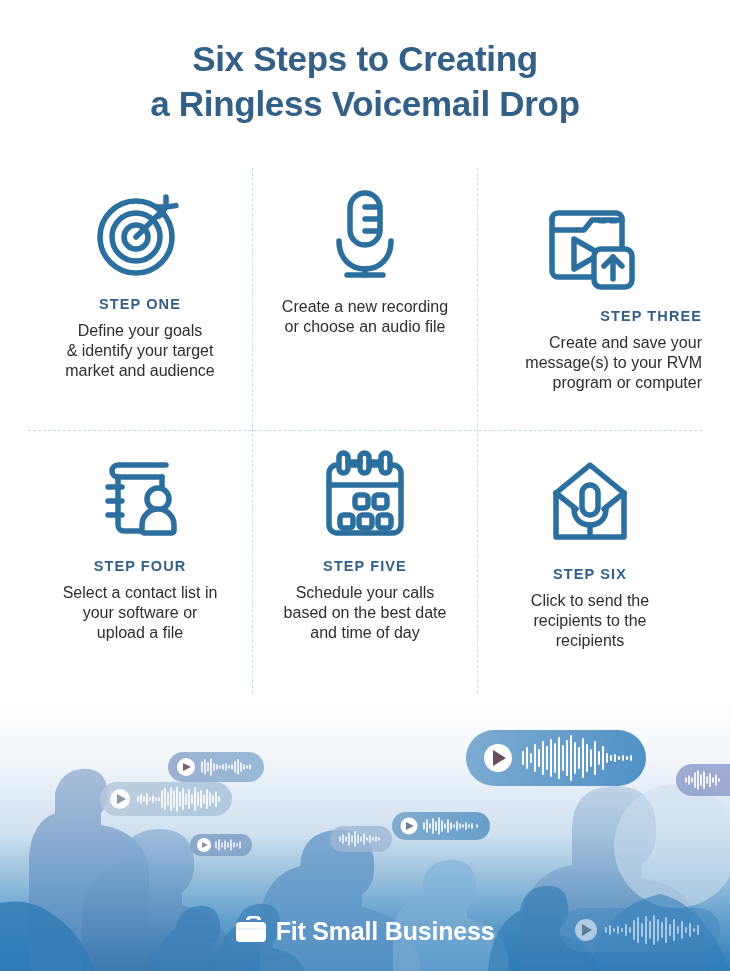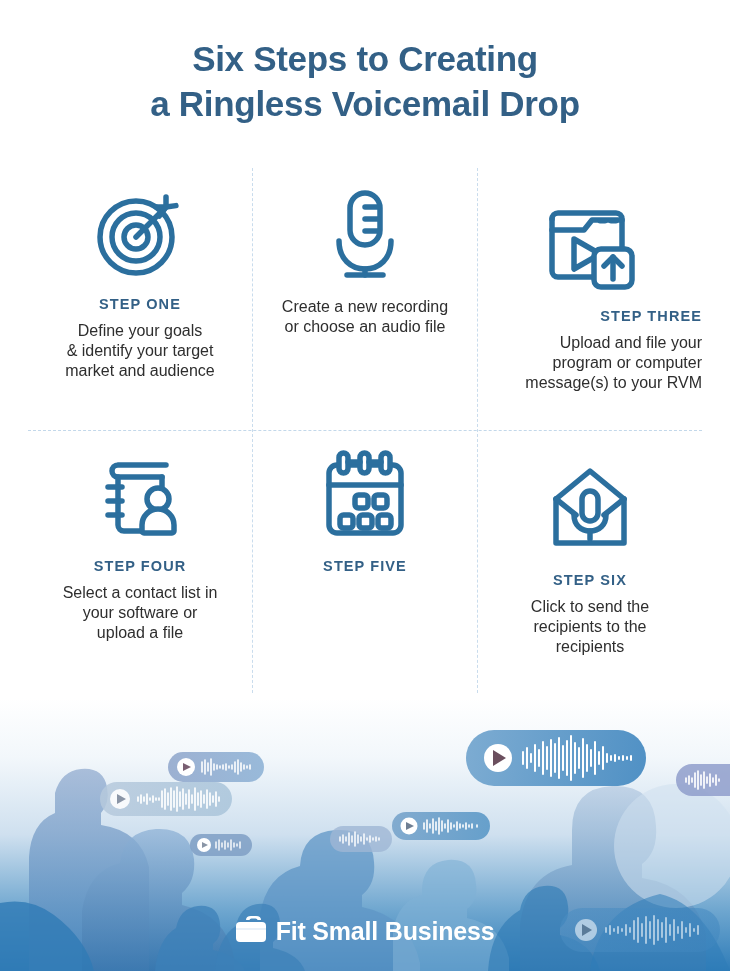--- a/index.html
+++ b/index.html
@@ -54,21 +54,21 @@
   .cell {
     position:absolute;
     width:224px;
     text-align:center;
   }
   .cell.c0 { left:0;   top:10px; }
   .cell.c1 { left:225px; top:10px; }
   .cell.c2 { left:450px; top:22px;text-align:right; }
   .cell.c3 { left:0;   top:272px; }
   .cell.c4 { left:225px; top:272px; }
-  .cell.c5 { left:450px; top:286px; }
+  .cell.c5 { left:450px; top:280px; }
 
   .icon-wrap {
     height:110px;
     display:flex;
     align-items:center;
     justify-content:center;
   }
   .icon-wrap svg { display:block; }
 
   .step-label {
@@ -172,23 +172,23 @@
           <line x1="58" y1="24" x2="63" y2="24" stroke-width="5"></line>
           <line x1="69" y1="24" x2="74" y2="24" stroke-width="5"></line>
           <path d="M32 42 L58 57 L32 72 Z"></path>
           <rect x="52" y="52" width="38" height="38" rx="7" fill="#ffffff"></rect>
           <line x1="71" y1="82" x2="71" y2="60"></line>
           <path d="M62 69 L71 60 L80 69"></path>
         </svg>
       </div>
       <div class="step-label">STEP THREE</div>
       <div class="step-desc">
-        <div>Upload and file your</div>
+        <div>Create and save your</div>
+        <div>message(s) to your RVM</div>
         <div>program or computer</div>
-        <div>message(s) to your RVM</div>
       </div>
     </div>
 
     <div class="cell c3">
       <div class="icon-wrap">
         <svg width="96" height="96" viewBox="0 0 96 96" fill="none" stroke="#2b6f9e" stroke-width="5.5" stroke-linecap="round" stroke-linejoin="round">
           <path d="M26 18 h48 M26 18 a6 6 0 0 0 0 12 h44"></path>
           <path d="M70 30 v14"></path>
           <path d="M26 30 v48 a6 6 0 0 0 6 6 h24"></path>
           <line x1="16" y1="40" x2="30" y2="40"></line>
@@ -217,20 +217,25 @@
           <line x1="31" y1="15" x2="43" y2="15"></line>
           <line x1="52" y1="15" x2="64" y2="15"></line>
           <rect x="38" y="48" width="13" height="13" rx="3.5"></rect>
           <rect x="57" y="48" width="13" height="13" rx="3.5"></rect>
           <rect x="23" y="68" width="13" height="13" rx="3.5"></rect>
           <rect x="42" y="68" width="13" height="13" rx="3.5"></rect>
           <rect x="61" y="68" width="13" height="13" rx="3.5"></rect>
         </svg>
       </div>
       <div class="step-label">STEP FIVE</div>
+      <div class="step-desc">
+        <div>Schedule your calls</div>
+        <div>based on the best date</div>
+        <div>and time of day</div>
+      </div>
     </div>
 
     <div class="cell c5">
       <div class="icon-wrap">
         <svg width="96" height="96" viewBox="0 0 96 96" fill="none" stroke="#2b6f9e" stroke-width="5.5" stroke-linecap="round" stroke-linejoin="round">
           <path d="M14 38 L48 10 L82 38"></path>
           <path d="M14 38 v44 h68 v-44"></path>
           <path d="M14 38 L34 54"></path>
           <path d="M82 38 L62 54"></path>
           <rect x="40" y="30" width="16" height="30" rx="8" fill="#ffffff"></rect>

